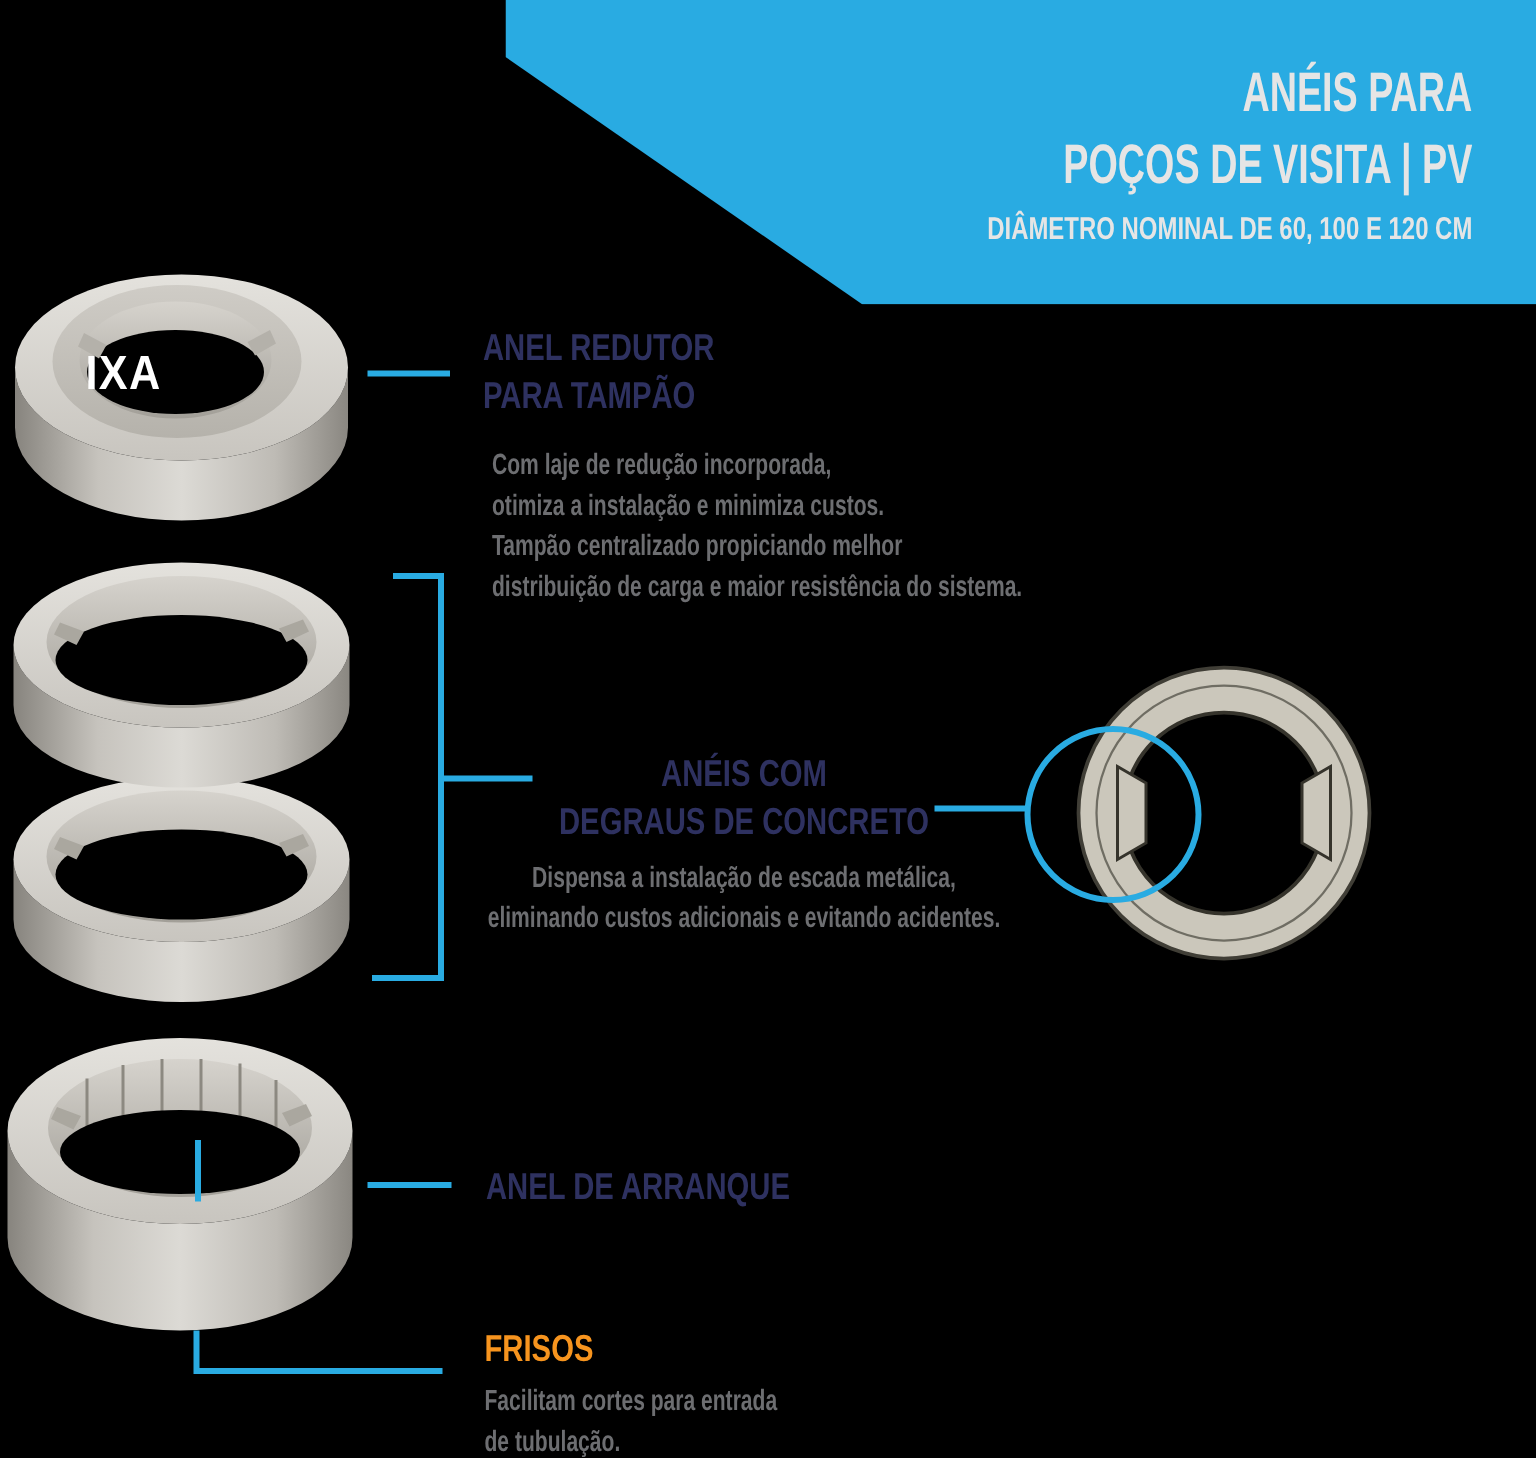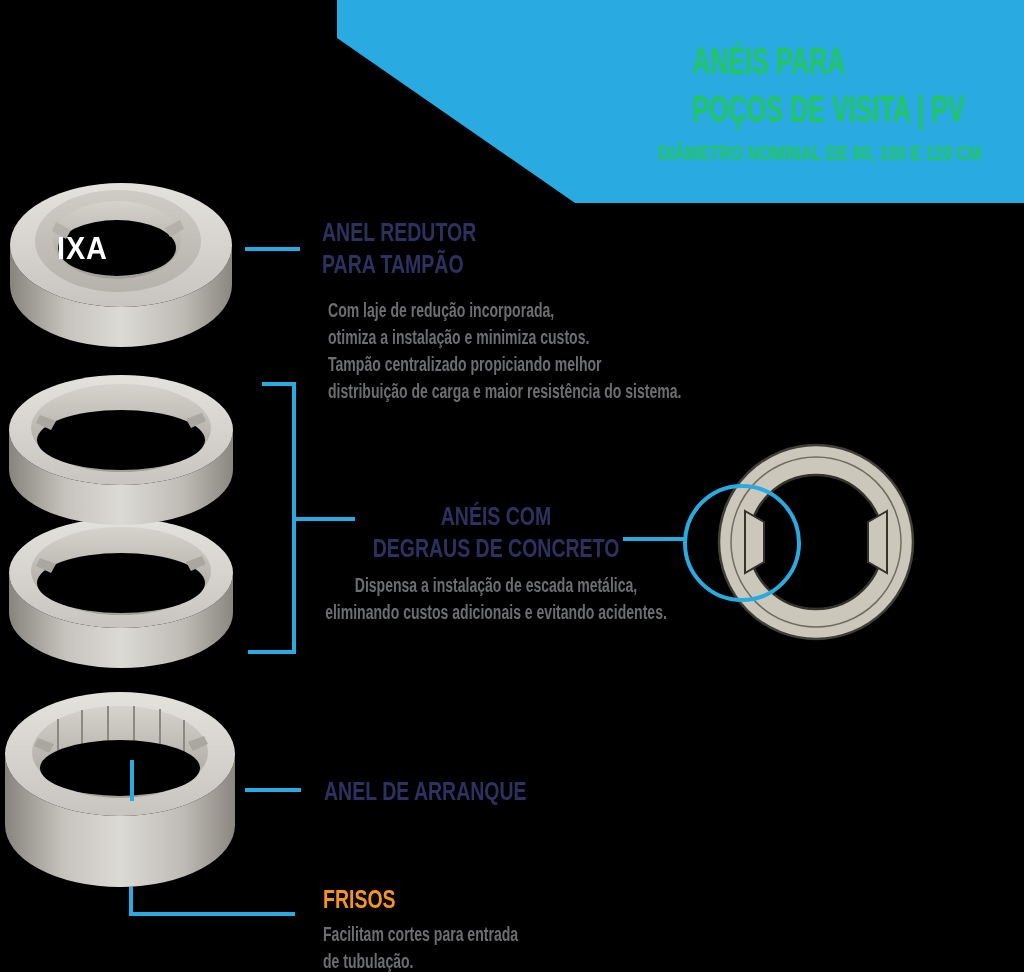--- a/index.html
+++ b/index.html
@@ -1,21 +1,21 @@
 <!DOCTYPE html>
 <html><head>
 <meta charset="utf-8">
 <style>
   html,body{margin:0;padding:0;background:#000;}
   #stage{position:relative;width:1024px;height:972px;background:#000;overflow:hidden;
          font-family:"Liberation Sans",sans-serif;}
   
   .banner{position:absolute;left:0;top:0;width:1024px;height:203px;background:#29abe2;
           clip-path:polygon(337px 0px,1024px 0px,1024px 203px,575px 203px,337px 38px);z-index:1;}
-  .banner-text{position:absolute;top:38px;right:42px;text-align:left;color:#22c55e;z-index:3;}
+  .banner-text{position:absolute;top:38px;right:42px;text-align:right;color:#e5e5e5;z-index:3;}
   .banner-title{font-size:37px;font-weight:bold;line-height:48px;letter-spacing:0px;
                 transform:scaleX(0.68);transform-origin:right center;white-space:nowrap;}
   .banner-sub{font-size:21px;font-weight:bold;line-height:26px;margin-top:6px;
               transform:scaleX(0.76);transform-origin:right center;white-space:nowrap;}
   
   .txt{position:absolute;z-index:3;white-space:pre-line;}
   .h-navy{color:#2e3160;font-size:25px;font-weight:bold;line-height:32px;
           transform:scaleX(0.78);transform-origin:left top;white-space:pre-line;}
   .h-navy.centered{transform:translateX(-50%) scaleX(0.78);transform-origin:center top;text-align:center;}
   .body-gray{color:#6d6e71;font-size:19.5px;font-weight:bold;line-height:27px;

